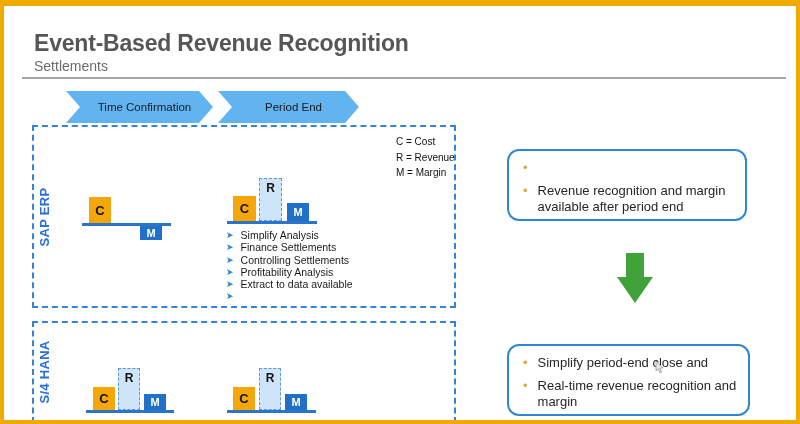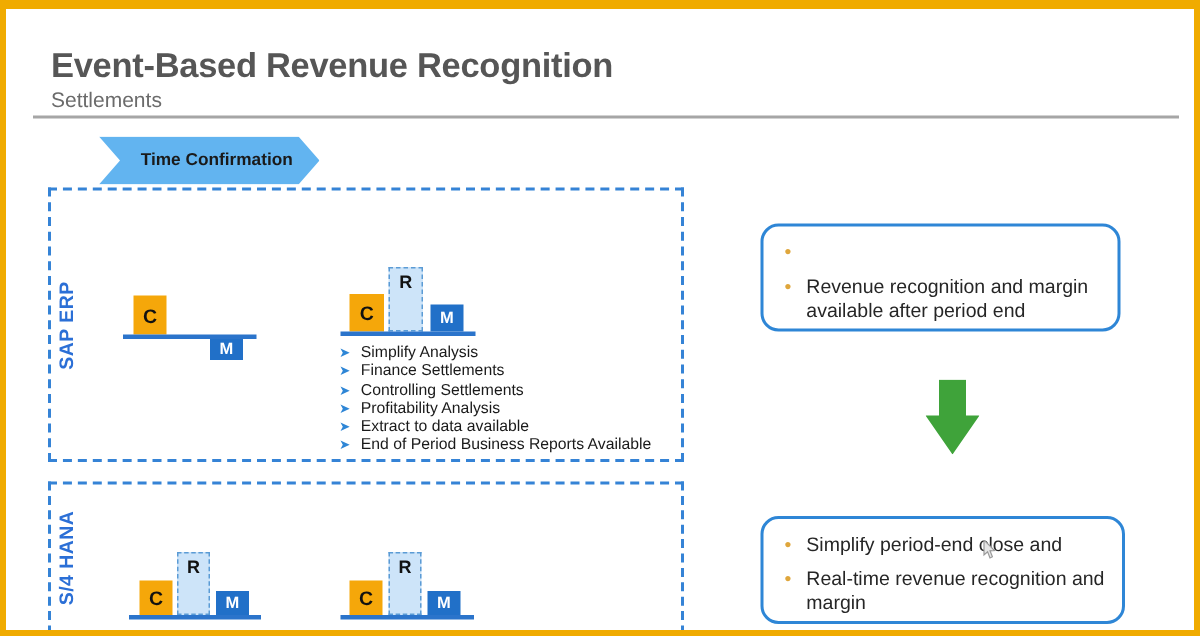--- a/index.html
+++ b/index.html
@@ -9,21 +9,21 @@
     font-family:"Liberation Sans","DejaVu Sans",sans-serif;
   }
   
   .title{position:absolute;left:30px;top:24px;font-size:23px;font-weight:bold;color:#565656;letter-spacing:-0.2px;}
   .subtitle{position:absolute;left:30px;top:52px;font-size:14px;color:#6B6B6B;}
   .title-rule{position:absolute;left:18px;top:71px;width:764px;height:2px;background:#A6A6A6;}
   
   .chevron{
     position:absolute;top:85px;height:32px;background:#62B4F0;
     display:flex;align-items:center;justify-content:center;
-    font-size:11.5px;font-weight:bold;color:#1A1A1A;
+    font-size:11.5px;font-weight:normal;color:#1A1A1A;
     clip-path:polygon(0 0,calc(100% - 14px) 0,100% 50%,calc(100% - 14px) 100%,0 100%,14px 50%);
     padding-left:10px;box-sizing:border-box;
   }
   .chevron-1{left:62px;width:147px;}
   .chevron-2{left:214px;width:141px;}
   
   .lane{position:absolute;left:28px;width:424px;border:2px dashed #3583D6;box-sizing:border-box;}
   .lane-erp{top:119px;height:183px;}
   .lane-hana{top:315px;height:102px;}
   .lane-label{
@@ -65,25 +65,33 @@
 
 <div class="slide">
 
   <div class="title">Event-Based Revenue Recognition</div>
   <div class="subtitle">Settlements</div>
   <div class="title-rule"></div>
 
   <div class="chevron chevron-1">
     <span>Time Confirmation</span>
   </div>
+  <div class="chevron chevron-2">
+    <span>Period End</span>
+  </div>
 
   <div class="lane lane-erp">
     <div class="lane-label">SAP ERP</div>
   </div>
 
+  <div class="legend">
+    <div>C = Cost</div>
+    <div>R = Revenue</div>
+    <div>M = Margin</div>
+  </div>
 
   <div class="bar cost" style="left:85px;top:191px;width:22px;height:26px">C</div>
   <div class="baseline" style="left:78px;top:217px;width:89px"></div>
   <div class="bar margin" style="left:136px;top:220px;width:22px;height:14px">M</div>
 
   <div class="bar cost" style="left:229px;top:190px;width:23px;height:25px">C</div>
   <div class="bar revenue" style="left:255px;top:172px;width:23px;height:43px">R</div>
   <div class="bar margin" style="left:283px;top:197px;width:22px;height:18px">M</div>
   <div class="baseline" style="left:223px;top:215px;width:90px"></div>
 
@@ -103,21 +111,20 @@
     <div class="erp-bullet">
       <span class="arrow">➤</span>
       <span>Profitability Analysis</span>
     </div>
     <div class="erp-bullet">
       <span class="arrow">➤</span>
       <span>Extract to data available</span>
     </div>
     <div class="erp-bullet">
       <span class="arrow">➤</span>
-      <span>End of Period Business Reports Available</span>
     </div>
   </div>
 
   <div class="lane lane-hana">
     <div class="lane-label">S/4 HANA</div>
   </div>
 
   <div class="bar cost" style="left:89px;top:381px;width:22px;height:23px">C</div>
   <div class="bar revenue" style="left:114px;top:362px;width:22px;height:42px">R</div>
   <div class="bar margin" style="left:140px;top:388px;width:22px;height:16px">M</div>

